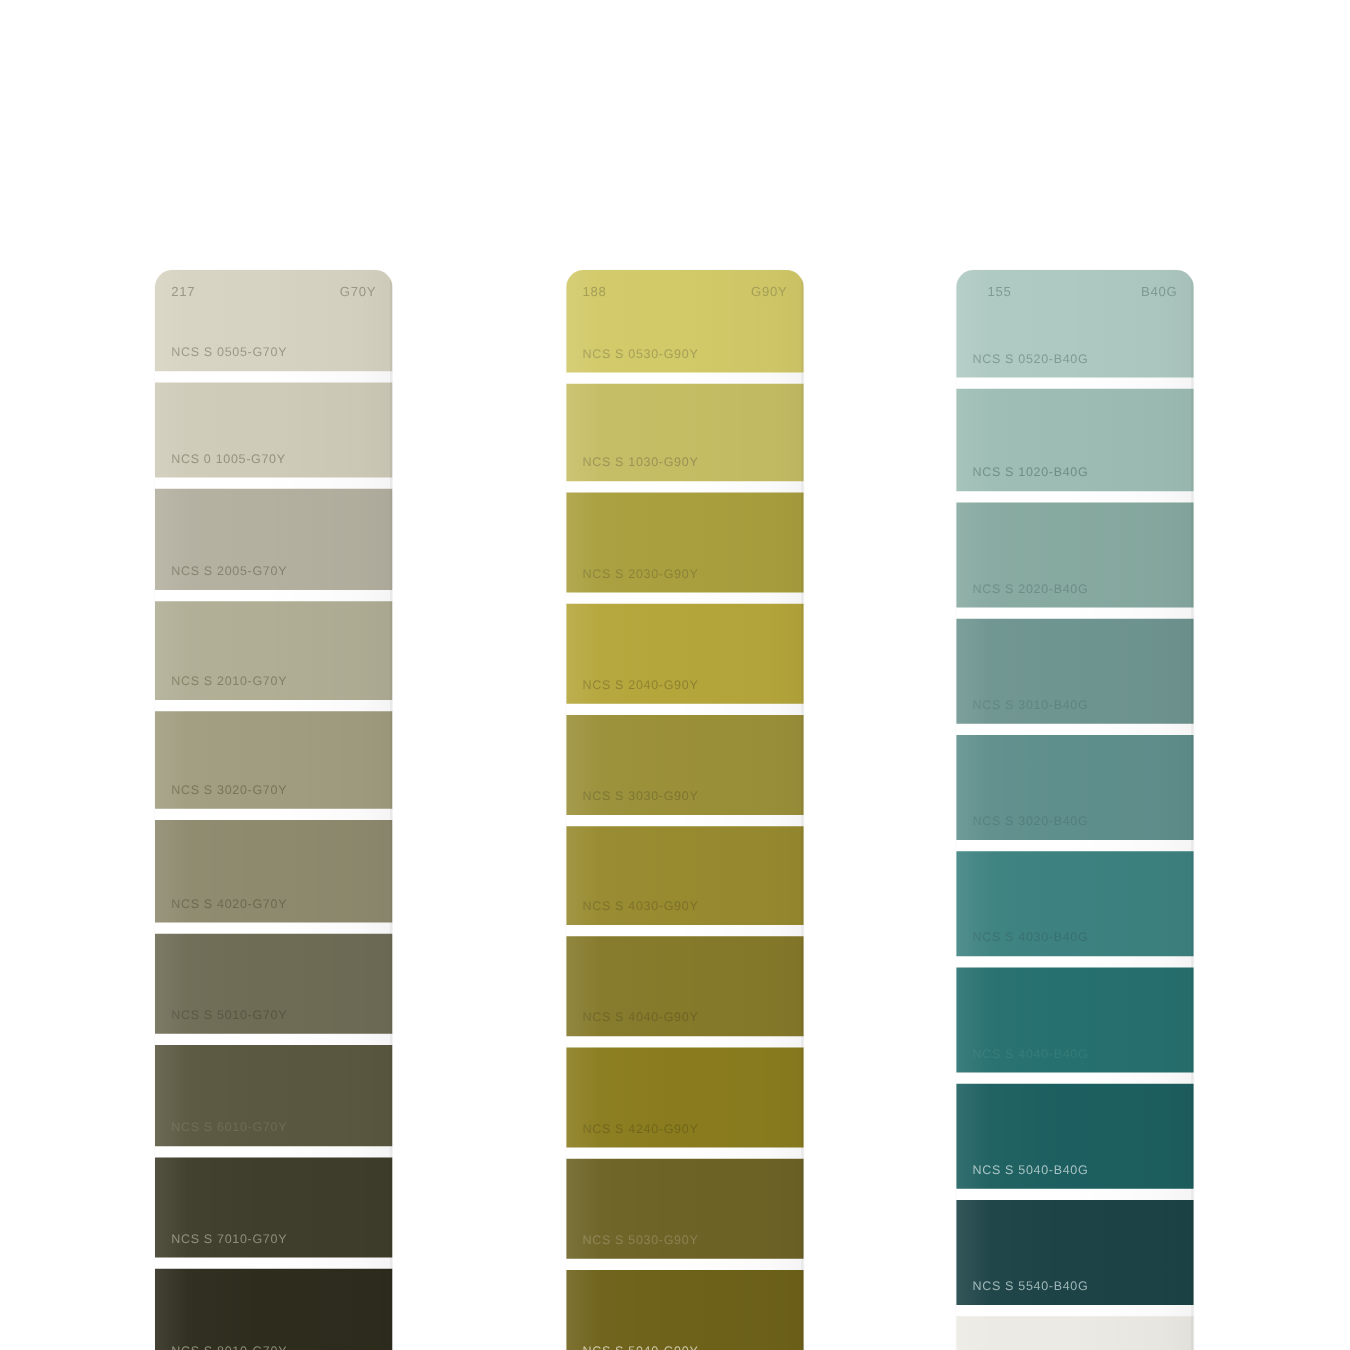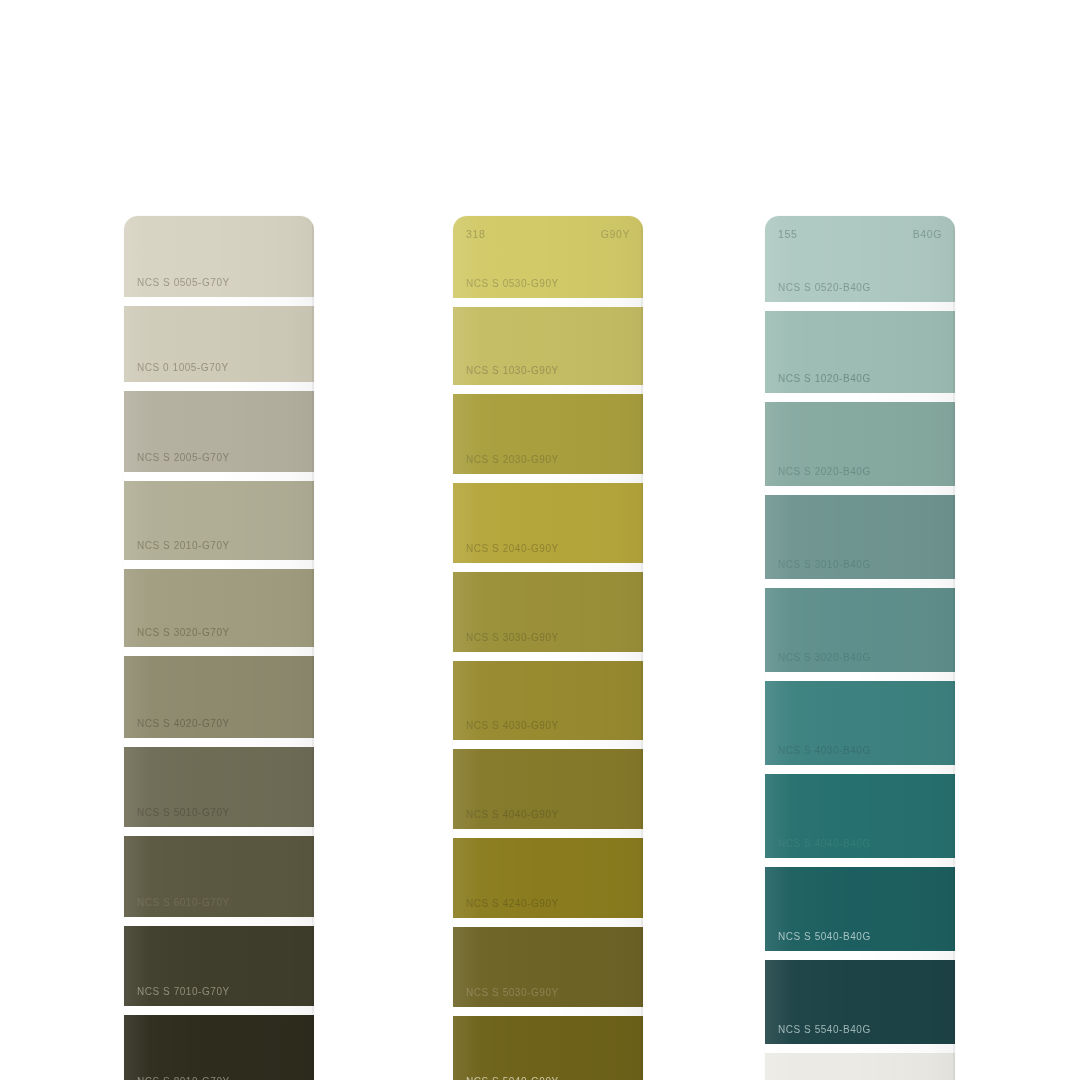--- a/index.html
+++ b/index.html
@@ -144,20 +144,24 @@
         <div class="chip" style="background: rgb(91, 88, 65); height: 84px;">
           <div class="chip-label" style="color: rgb(110, 107, 84);">NCS S 6010-G70Y</div>
         </div>
         <div class="chip" style="background: rgb(63, 61, 43); height: 84px;">
           <div class="chip-label" style="color: rgb(143, 141, 122);">NCS S 7010-G70Y</div>
         </div>
         <div class="chip" style="background: rgb(45, 44, 29); height: 84px;">
           <div class="chip-label" style="color: rgb(141, 139, 121);">NCS S 8010-G70Y</div>
         </div>
       </div>
+      <div class="strip-header">
+        <span class="hdr-num" style="color: rgb(155, 151, 135);">217</span>
+        <span class="hdr-family" style="color: rgb(155, 151, 135);">G70Y</span>
+      </div>
       <div class="sheen"></div>
       <div class="edge-shadow"></div>
     </div>
     <div class="strip" style="left: 453px; top: 216px; width: 190px;">
       <div class="strip-inner">
         <div class="chip" style="background: rgb(210, 201, 104); height: 86px;">
           <div class="chip-label" style="color: rgb(165, 159, 87);">NCS S 0530-G90Y</div>
         </div>
         <div class="chip" style="background: rgb(197, 189, 100); height: 82px;">
           <div class="chip-label" style="color: rgb(153, 146, 83);">NCS S 1030-G90Y</div>
@@ -181,21 +185,21 @@
           <div class="chip-label" style="color: rgb(112, 101, 27);">NCS S 4240-G90Y</div>
         </div>
         <div class="chip" style="background: rgb(109, 99, 38); height: 84px;">
           <div class="chip-label" style="color: rgb(139, 130, 82);">NCS S 5030-G90Y</div>
         </div>
         <div class="chip" style="background: rgb(110, 98, 26); height: 84px;">
           <div class="chip-label" style="color: rgb(207, 201, 168);">NCS S 5040-G90Y</div>
         </div>
       </div>
       <div class="strip-header">
-        <span class="hdr-num" style="color: rgb(165, 159, 87);">318</span>
+        <span class="hdr-num" style="color: rgb(165, 159, 87);">188</span>
         <span class="hdr-family" style="color: rgb(165, 159, 87);">G90Y</span>
       </div>
       <div class="sheen"></div>
       <div class="edge-shadow"></div>
     </div>
     <div class="strip" style="left: 765px; top: 216px; width: 190px;">
       <div class="strip-inner">
         <div class="chip" style="background: rgb(174, 201, 194); height: 86px;">
           <div class="chip-label" style="color: rgb(127, 154, 147);">NCS S 0520-B40G</div>
         </div>
@@ -219,19 +223,19 @@
         </div>
         <div class="chip" style="background: rgb(29, 95, 96); height: 84px;">
           <div class="chip-label" style="color: rgb(167, 194, 194);">NCS S 5040-B40G</div>
         </div>
         <div class="chip" style="background: rgb(29, 67, 70); height: 84px;">
           <div class="chip-label" style="color: rgb(159, 182, 183);">NCS S 5540-B40G</div>
         </div>
         <div class="tail" style="background: rgb(236, 234, 228);"></div>
       </div>
       <div class="strip-header">
-        <span class="hdr-num" style="color: rgb(127, 154, 147);">155</span>
+        <span class="hdr-num" style="color: rgb(127, 154, 147); margin-left: 12px;">155</span>
         <span class="hdr-family" style="color: rgb(127, 154, 147); text-align: center;">B40G</span>
       </div>
       <div class="sheen"></div>
       <div class="edge-shadow"></div>
     </div>
   </div>
 
 </body></html>

